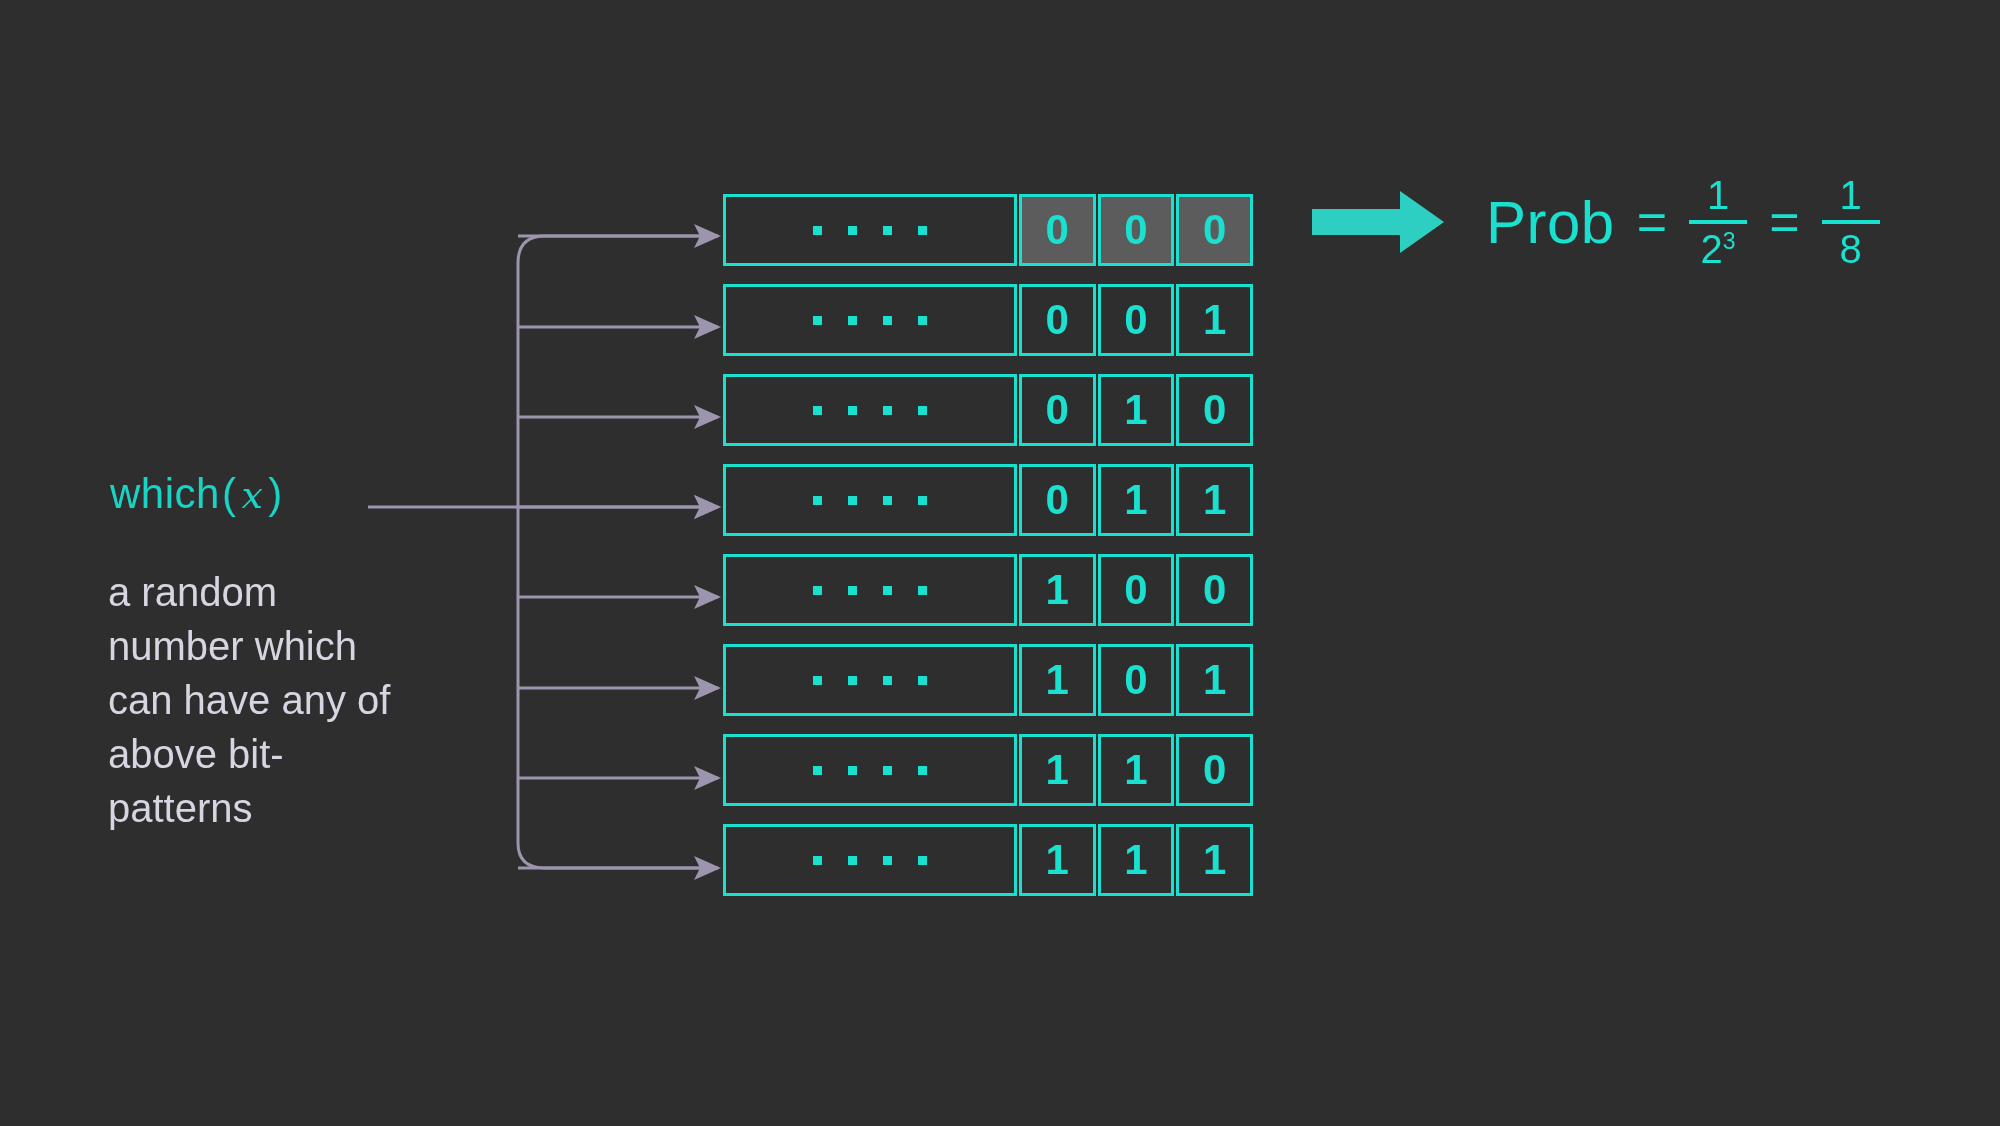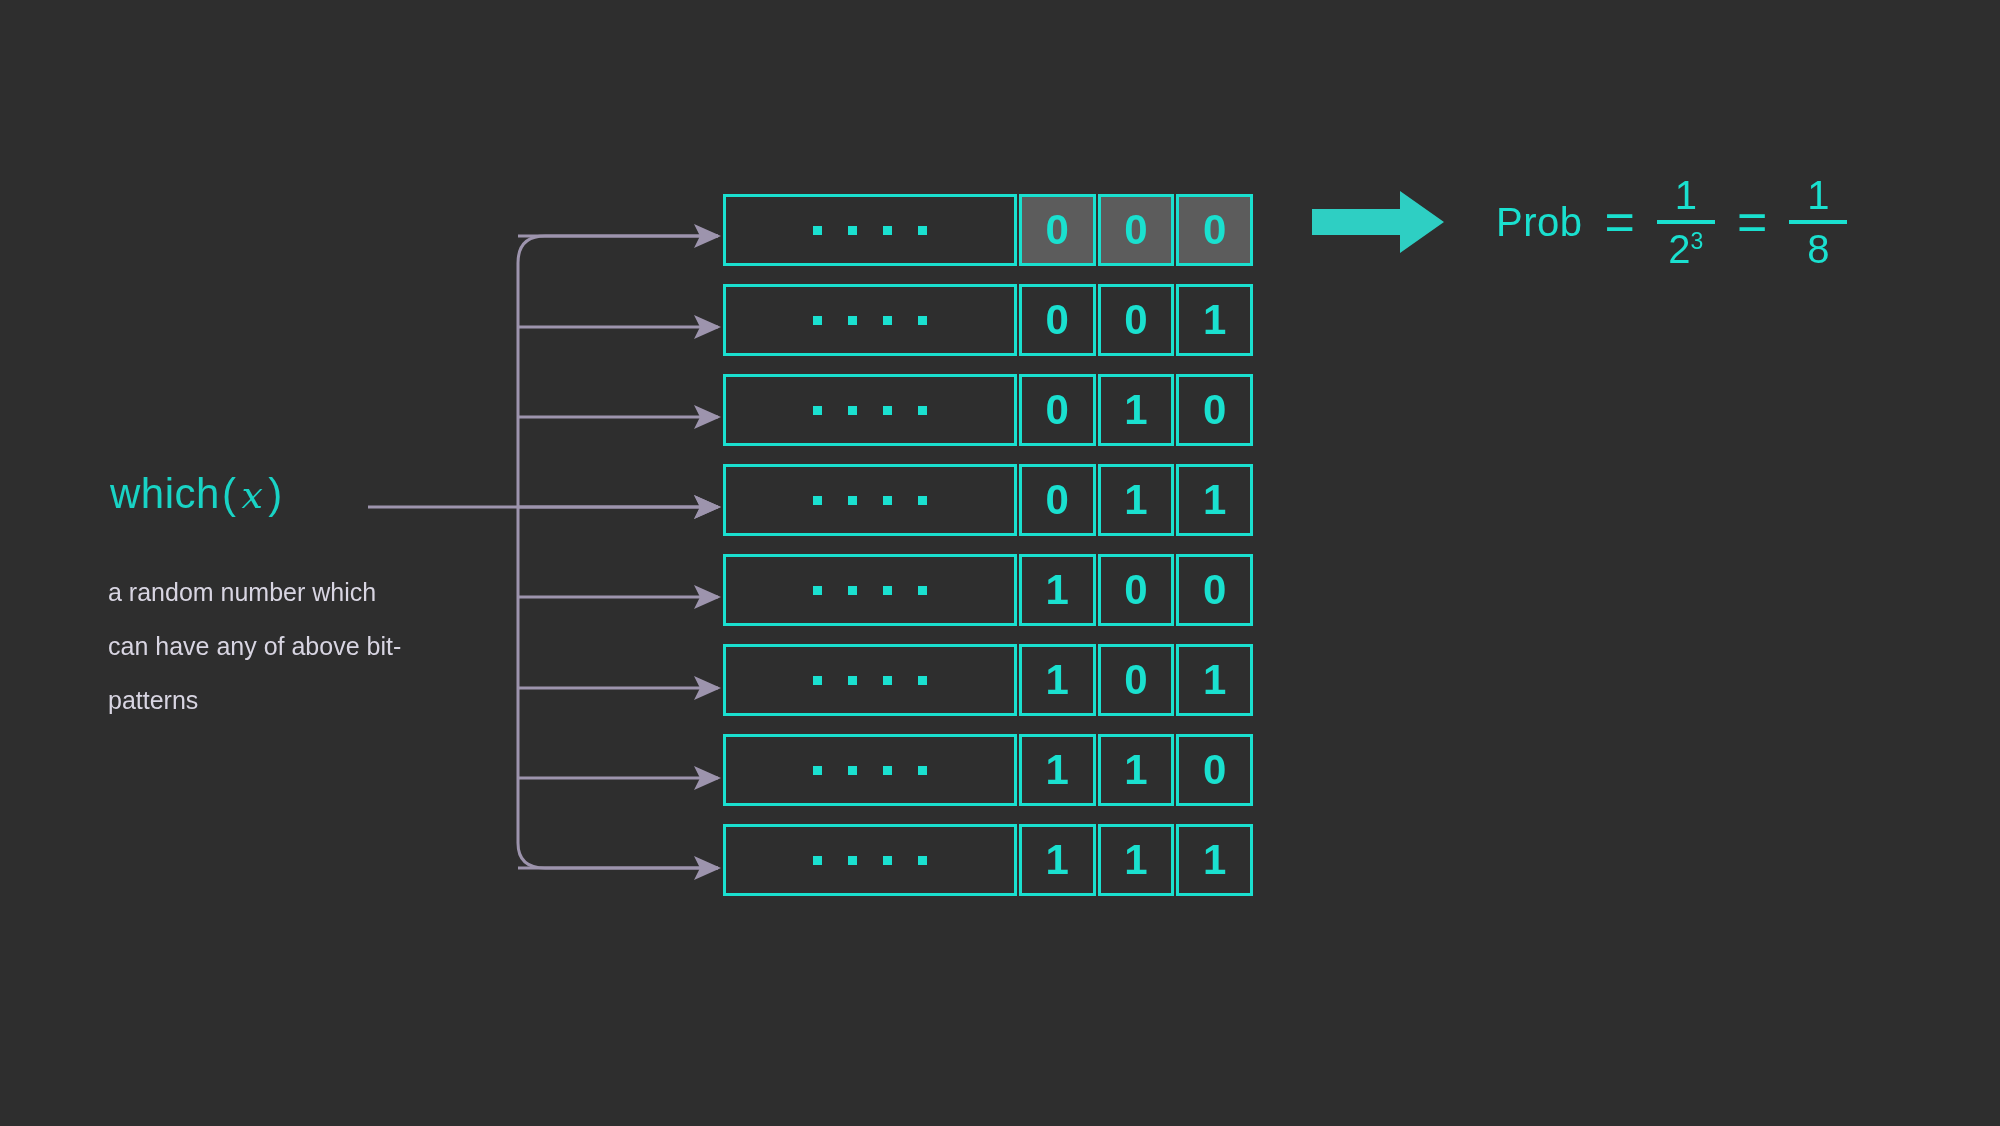--- a/index.html
+++ b/index.html
@@ -44,21 +44,21 @@
   }
   #hash-label .paren {
     padding: 0 2px;
   }
 
   #hash-desc {
     position: absolute;
     left: 108px;
     top: 565px;
     width: 310px;
-    font-size: 25px;
+    font-size: 40px;
     line-height: 54px;
     color: #d8d5e2;
   }
 
   
   #bit-table {
     position: absolute;
     left: 723px;
     top: 194px;
     width: 530px;
@@ -112,23 +112,22 @@
     top: 175px;
     display: flex;
     align-items: center;
     color: #1ae0cf;
   }
   #big-arrow {
     margin-right: 42px;
     flex: 0 0 auto;
   }
   #formula .prob-word {
-    font-size: 40px;
+    font-size: 60px;
     letter-spacing: 0.5px;
-    margin-left: 10px;
   }
   #formula .eq {
     font-size: 52px;
     margin: 0 22px;
   }
   .frac {
     display: inline-flex;
     flex-direction: column;
     align-items: center;
     justify-content: center;

